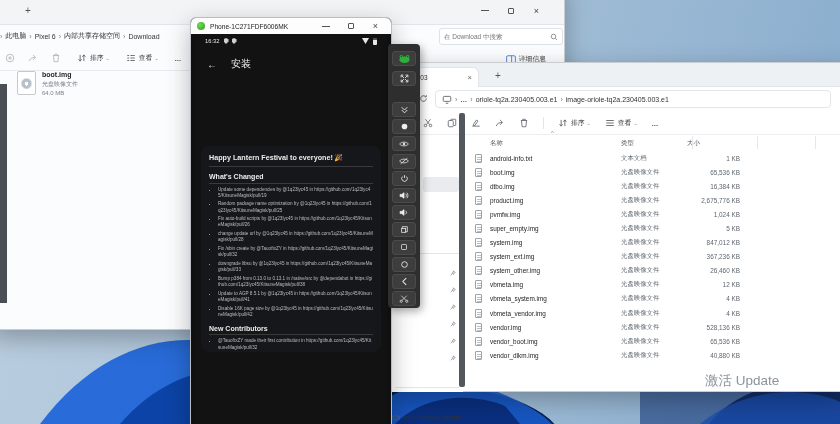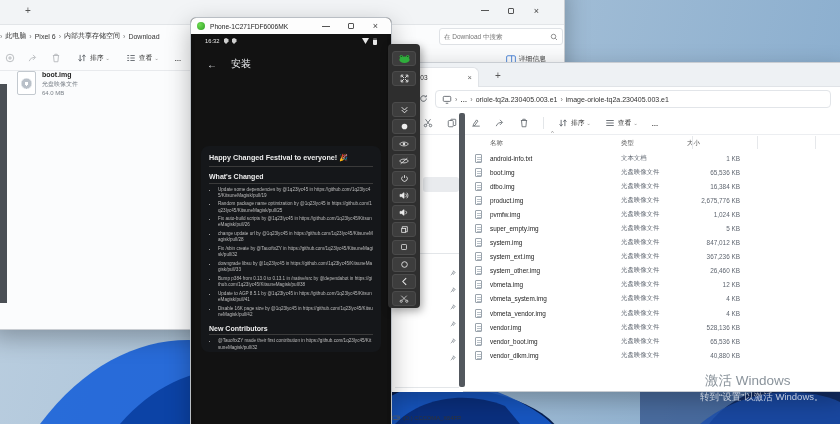--- a/index.html
+++ b/index.html
@@ -428,21 +428,21 @@
         <span style="width:4px;height:7px;background:linear-gradient(to top,#e8e8e8 70%,#555 70%);border-radius:1px;margin-left:4px;"></span>
       </div>
 
       <div class="abs" style="left:0;top:18px;width:100%;height:24px;display:flex;align-items:center;">
         <span style="font-size:10px;color:#e4e6e8;margin-left:12px;">←</span>
         <span style="font-size:10px;color:#e8eaed;margin-left:14px;">安装</span>
       </div>
 
 
       <div class="abs" style="left:6px;top:112px;width:180px;height:206px;background:#15171a;border-radius:8px;padding:7px 8px;overflow:hidden;">
-        <div style="font-size:7.2px;font-weight:bold;color:#ececec;border-bottom:0.6px solid #3a3a3a;padding-bottom:4px;">Happy Changed Festival to everyone! 🎉</div>
+        <div style="font-size:7.2px;font-weight:bold;color:#ececec;border-bottom:0.6px solid #3a3a3a;padding-bottom:4px;">Happy Lantern Festival to everyone! 🎉</div>
         <div class="ph-h">What's Changed</div>
         <ul class="bullets">
 
         <li>Update some dependencies by @1q23lyc45 in https://github.com/1q23lyc45/KitsuneMagisk/pull/19</li>
             <li>Random package name optimization by @1q23lyc45 in https://github.com/1q23lyc45/KitsuneMagisk/pull/25</li>
             <li>Fix auto-build scripts by @1q23lyc45 in https://github.com/1q23lyc45/KitsuneMagisk/pull/26</li>
             <li>change update url by @1q23lyc45 in https://github.com/1q23lyc45/KitsuneMagisk/pull/28</li>
             <li>Fix /sbin create by @TauoftxZY in https://github.com/1q23lyc45/KitsuneMagisk/pull/32</li>
             <li>downgrade libsu by @1q23lyc45 in https://github.com/1q23lyc45/KitsuneMagisk/pull/33</li>
             <li>Bump p384 from 0.13.0 to 0.13.1 in /native/src by @dependabot in https://github.com/1q23lyc45/KitsuneMagisk/pull/38</li>
@@ -566,16 +566,15 @@
       <span>
           <svg width="10" height="8" viewBox="0 0 18 14" fill="none" stroke="#eee" stroke-width="1.3">
             <circle cx="4" cy="11" r="2"></circle>
             <circle cx="14" cy="11" r="2"></circle>
             <path d="M5.5 9.5L14 1M12.5 9.5L4 1"></path>
           </svg>
         </span>
     </div>
   </div>
 
-  <div class="abs" style="left:705px;top:372px;z-index:9;font-size:13.5px;color:rgba(118,128,138,0.85);">激活 Windows</div>
-  <div class="abs" style="left:700px;top:391px;z-index:9;font-size:9.5px;color:rgba(255,255,255,0.72);">转到“设置”以激活 Windows。</div>
+  <div class="abs" style="left:705px;top:372px;z-index:9;font-size:13.5px;color:rgba(118,128,138,0.85);">激活 Update</div>
 
 </div>
 
 </body></html>

